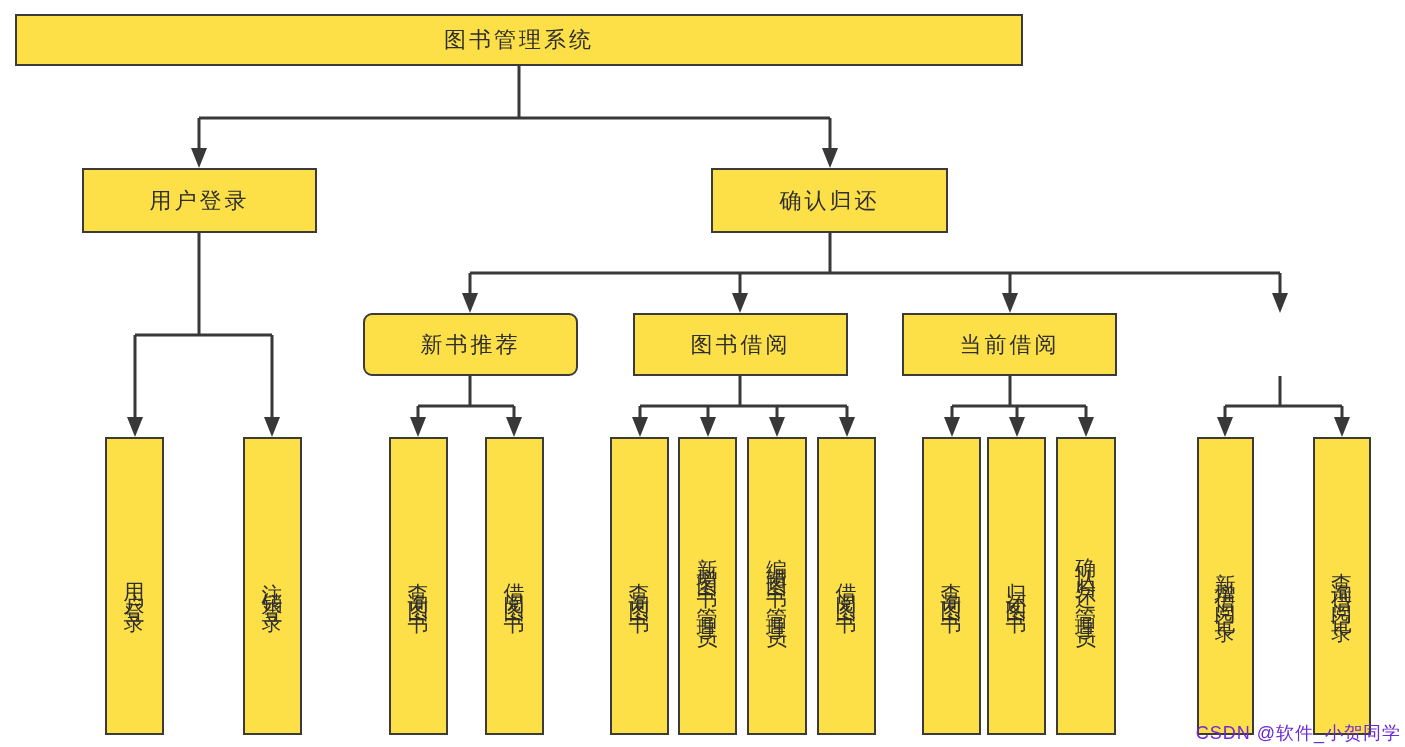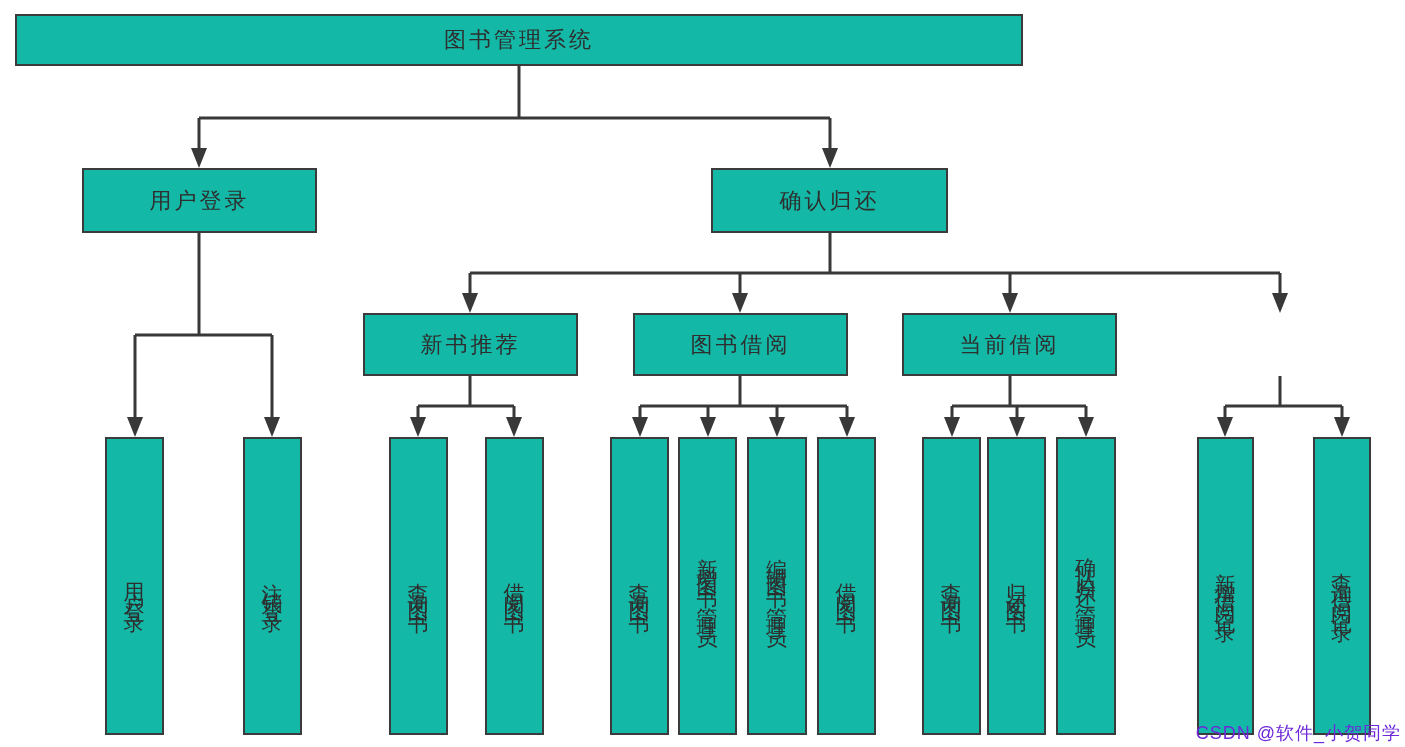--- a/index.html
+++ b/index.html
@@ -19,21 +19,21 @@
   .wires {
     position: absolute;
     left: 0;
     top: 0;
     z-index: 0;
   }
   .node {
     position: absolute;
     box-sizing: border-box;
     border: 2.5px solid #3b3b3b;
-    background: #14b8a6;
+    background: #fde047;
     display: flex;
     align-items: center;
     justify-content: center;
     font-size: 22px;
     letter-spacing: 3px;
     line-height: 1;
     z-index: 1;
     text-align: center;
     white-space: nowrap;
   }
@@ -97,21 +97,21 @@
       <polygon points="1217,417 1233,417 1225,437"></polygon>
       <polygon points="1334,417 1350,417 1342,437"></polygon>
     </g>
   </svg>
 
   <div class="node" style="left:15px; top:14px; width:1008px; height:52px;">图书管理系统</div>
 
   <div class="node" style="left:82px; top:168px; width:235px; height:65px;">用户登录</div>
   <div class="node" style="left:711px; top:168px; width:237px; height:65px;">确认归还</div>
 
-  <div class="node" style="left:363px; top:313px; width:215px; height:63px;">新书推荐</div>
+  <div class="node" style="left:363px; top:313px; width:215px; height:63px;border-radius:9px;">新书推荐</div>
   <div class="node" style="left:633px; top:313px; width:215px; height:63px;">图书借阅</div>
   <div class="node" style="left:902px; top:313px; width:215px; height:63px;">当前借阅</div>
 
   <div class="node v" style="left:105px; top:437px; width:59px; height:298px;">用户登录</div>
   <div class="node v" style="left:243px; top:437px; width:59px; height:298px;">注销登录</div>
 
   <div class="node v" style="left:389px; top:437px; width:59px; height:298px;">查询图书</div>
   <div class="node v" style="left:485px; top:437px; width:59px; height:298px;">借阅图书</div>
 
   <div class="node v" style="left:610px; top:437px; width:59px; height:298px;">查询图书</div>

